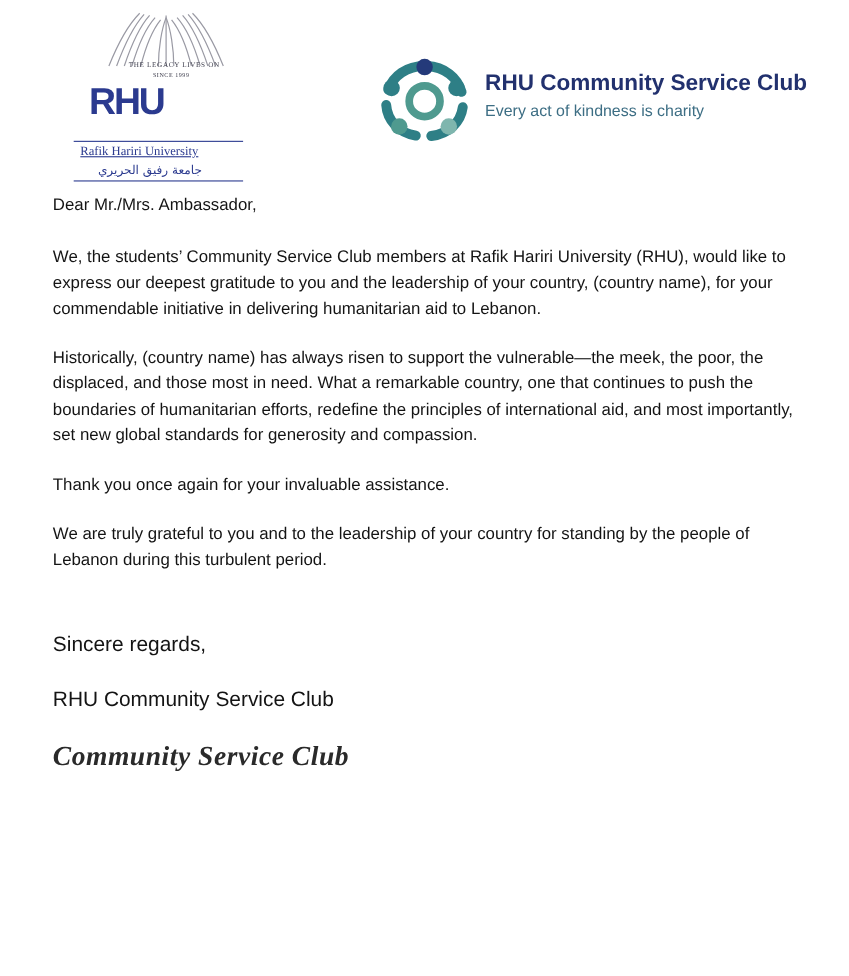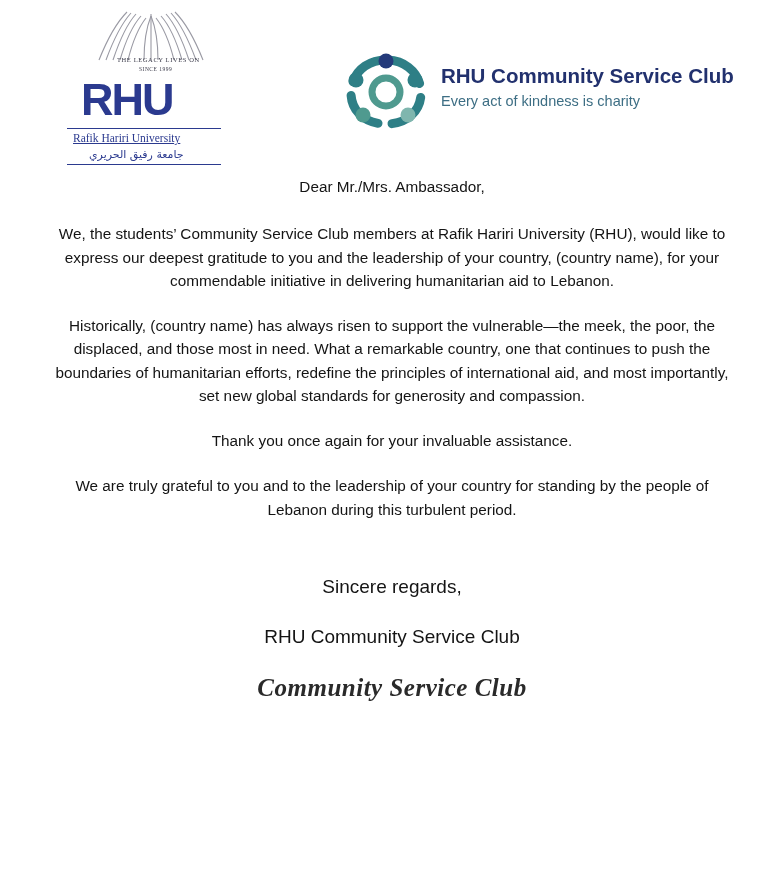--- a/index.html
+++ b/index.html
@@ -63,21 +63,21 @@
     font-weight: bold;
     font-style: italic;
     font-family: "Liberation Serif", serif;
     color: #8e8e98;
     letter-spacing: -4px;
   }
   .rhu-logo .rhu-word {
     position: absolute;
     left: 26px;
     top: 66px;
-    font-size: 45px;
+    font-size: 34px;
     font-weight: bold;
     font-family: "Liberation Sans", sans-serif;
     color: #2b3a8f;
     letter-spacing: -2px;
   }
   .rhu-logo .uni-name {
     position: absolute;
     left: 18px;
     top: 124px;
     font-size: 11.5px;
@@ -144,21 +144,20 @@
     top: 41px;
     font-size: 14.5px;
     color: #3d6e84;
     white-space: nowrap;
     text-align: center;
   }
 
   
   .letter {
     padding: 0 36px 0 48px;
-    text-align: center;
   }
   .letter p {
     margin: 0 0 22px 0;
     font-size: 15.3px;
     line-height: 1.52;
     color: #141414;
   }
   .letter p.salutation {
     margin-bottom: 24px;
   }

